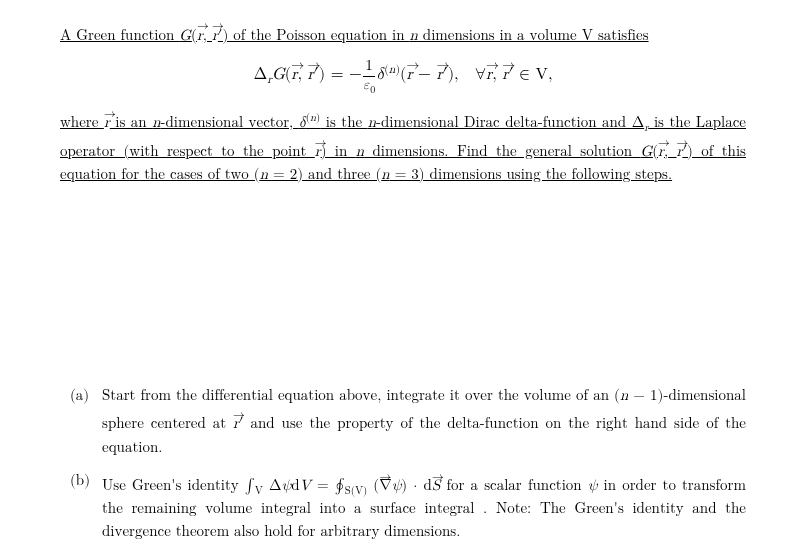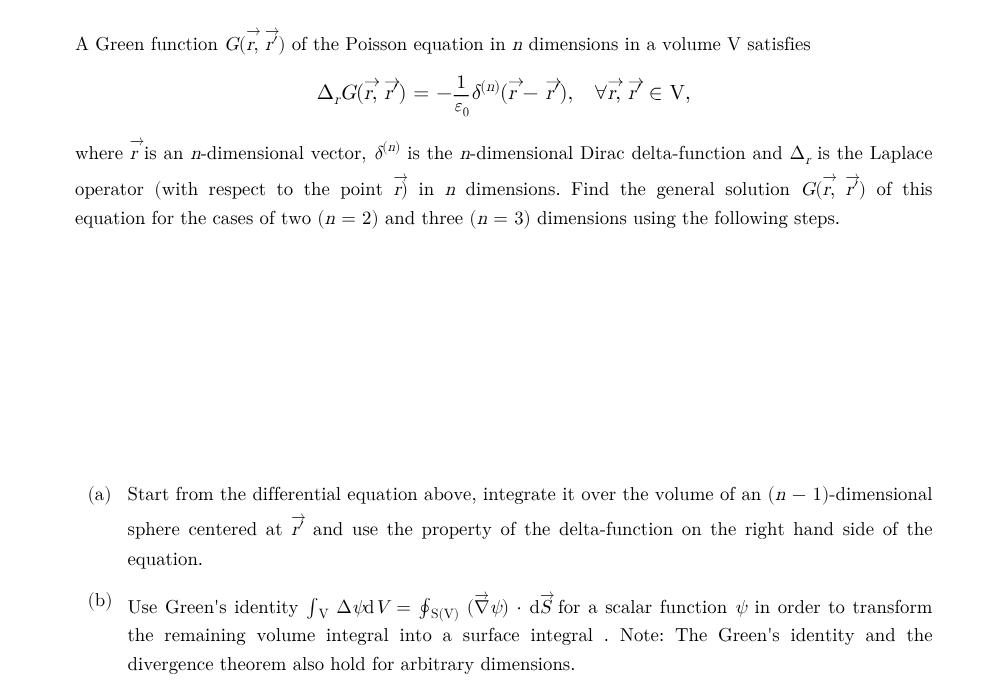--- a/index.html
+++ b/index.html
@@ -16,20 +16,21 @@
       min-height: 556px;
       padding: 18px 60px 18px 60px;
       line-height: 1.55;
     }
     .content {
       width: 100%;
     }
     p {
       text-align: justify;
       margin-bottom: 0.4em;
+      text-decoration: underline;
     }
     .equation-block {
       text-align: center;
       margin: 10px 0 12px 0;
       font-size: 1.1em;
       text-decoration: underline;
     }
     .equation-block .eq {
       display: inline-block;
       vertical-align: middle;

